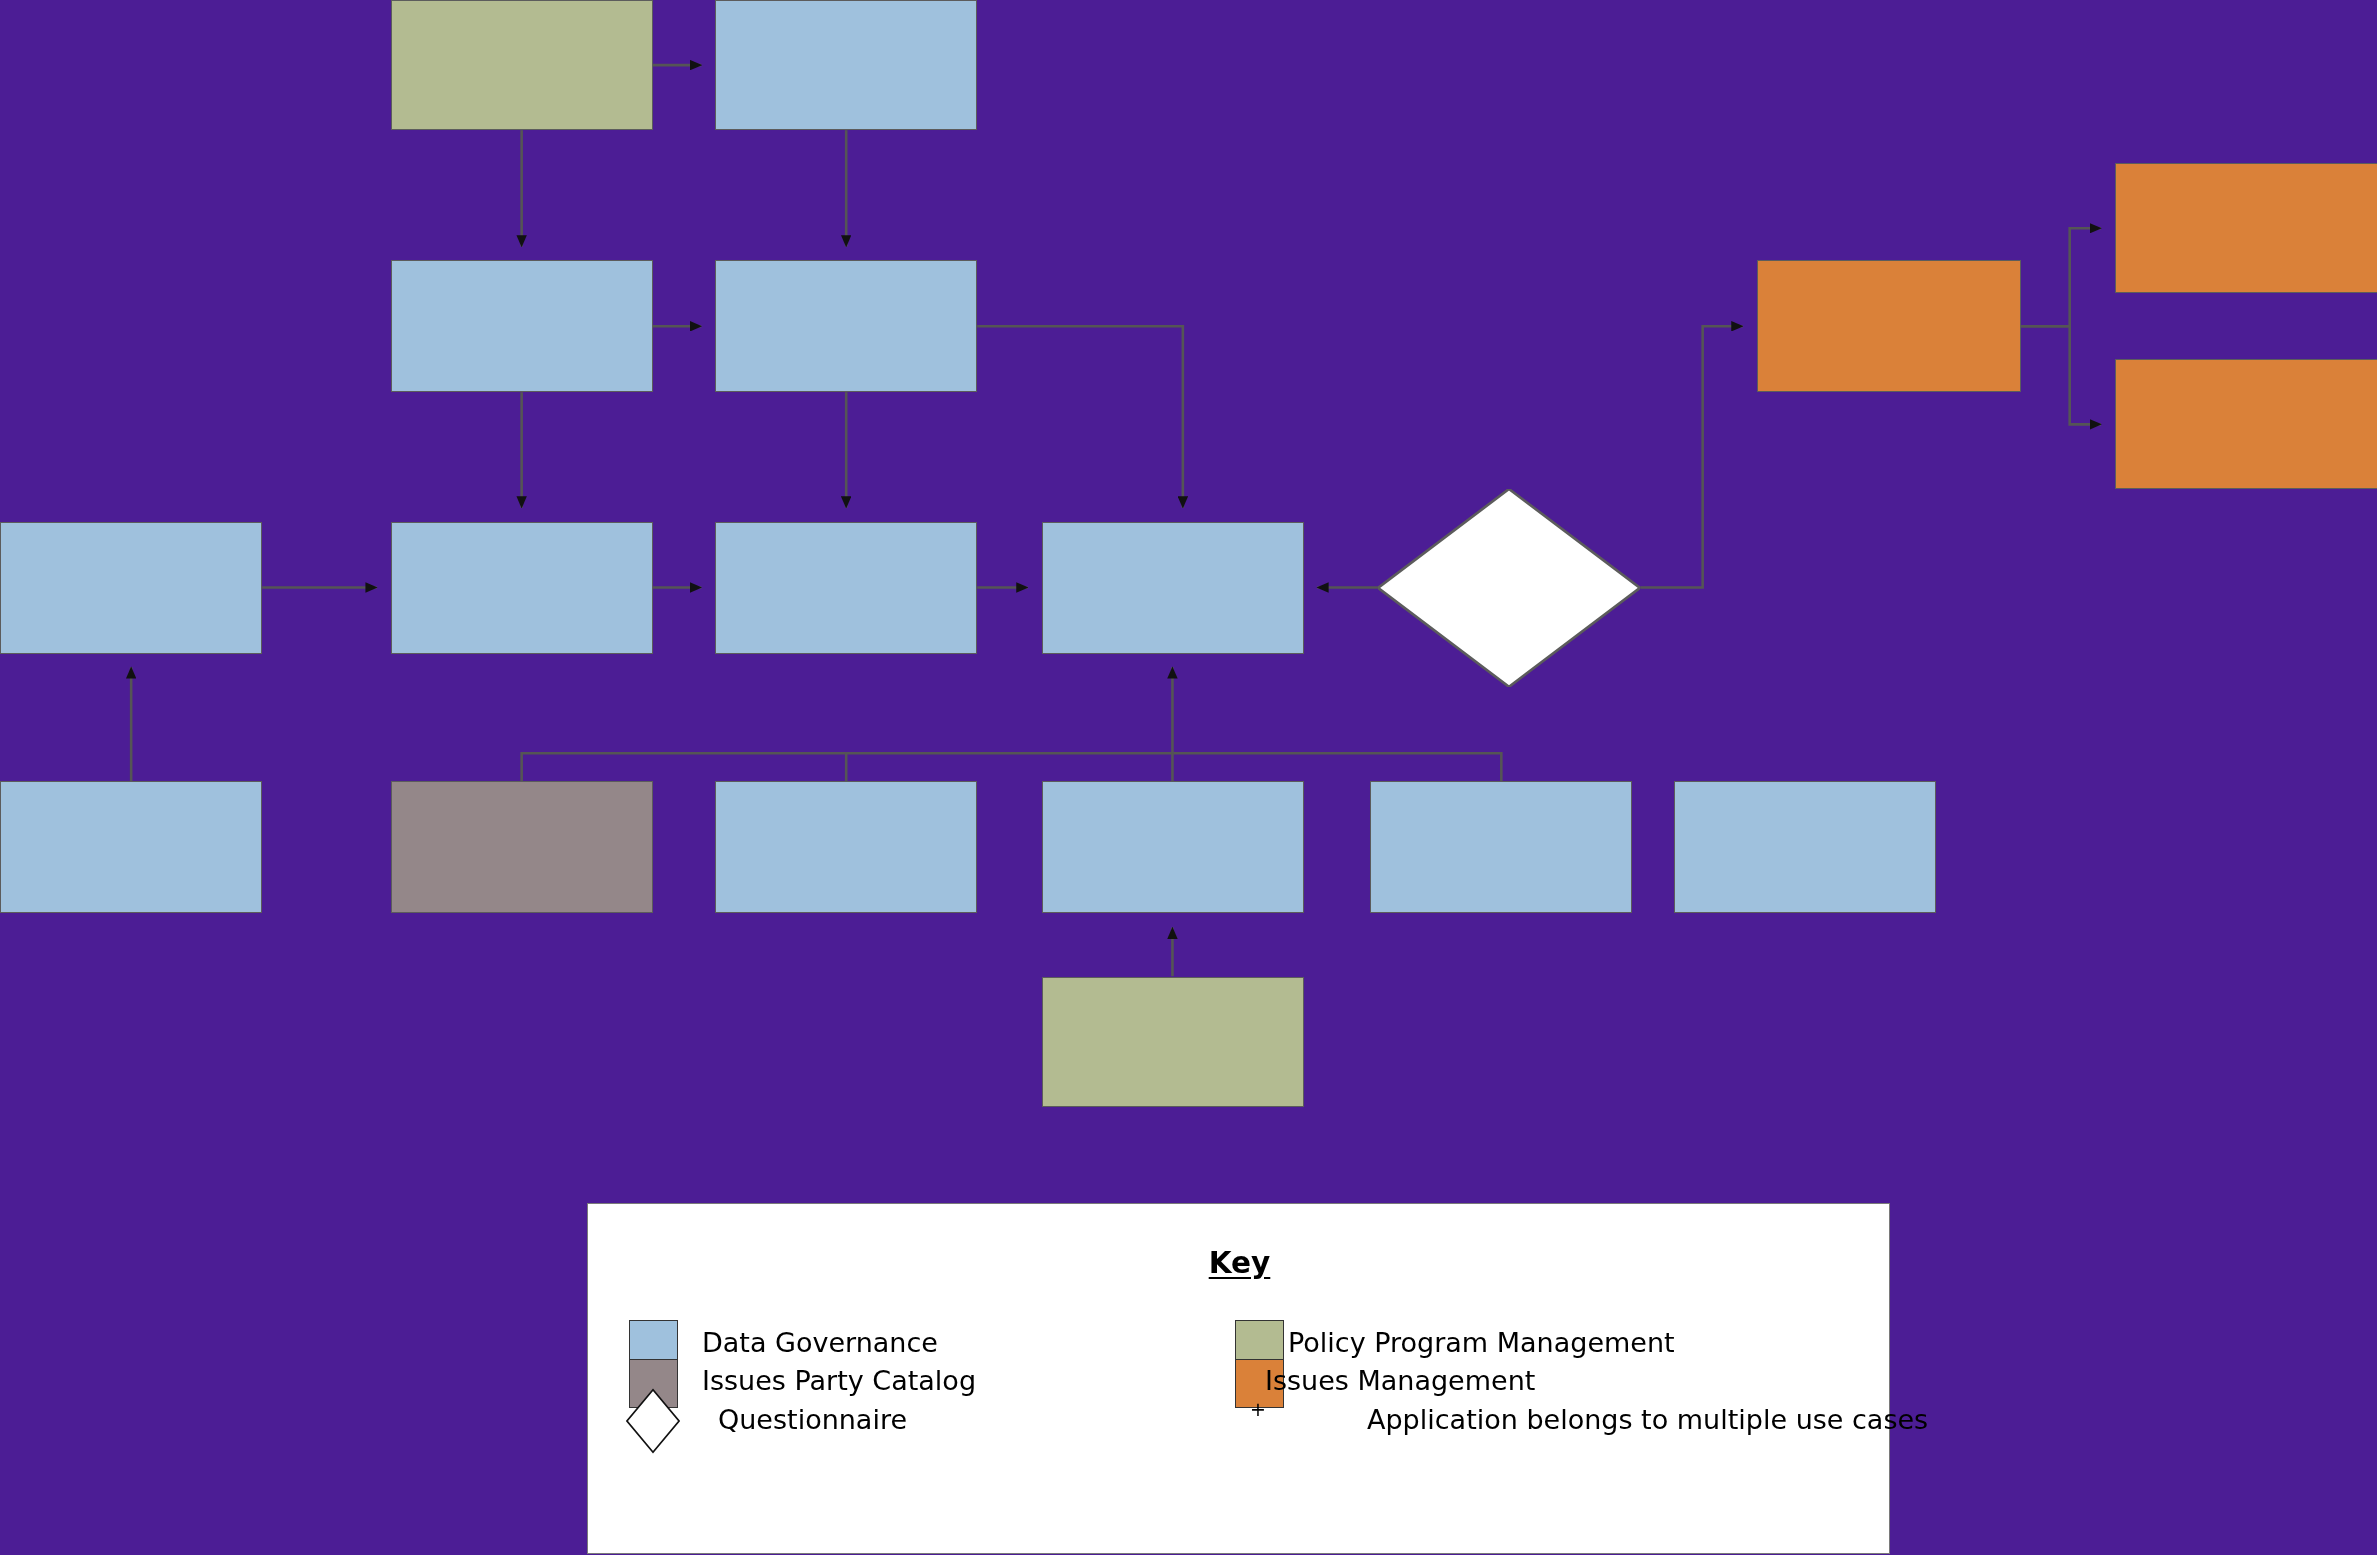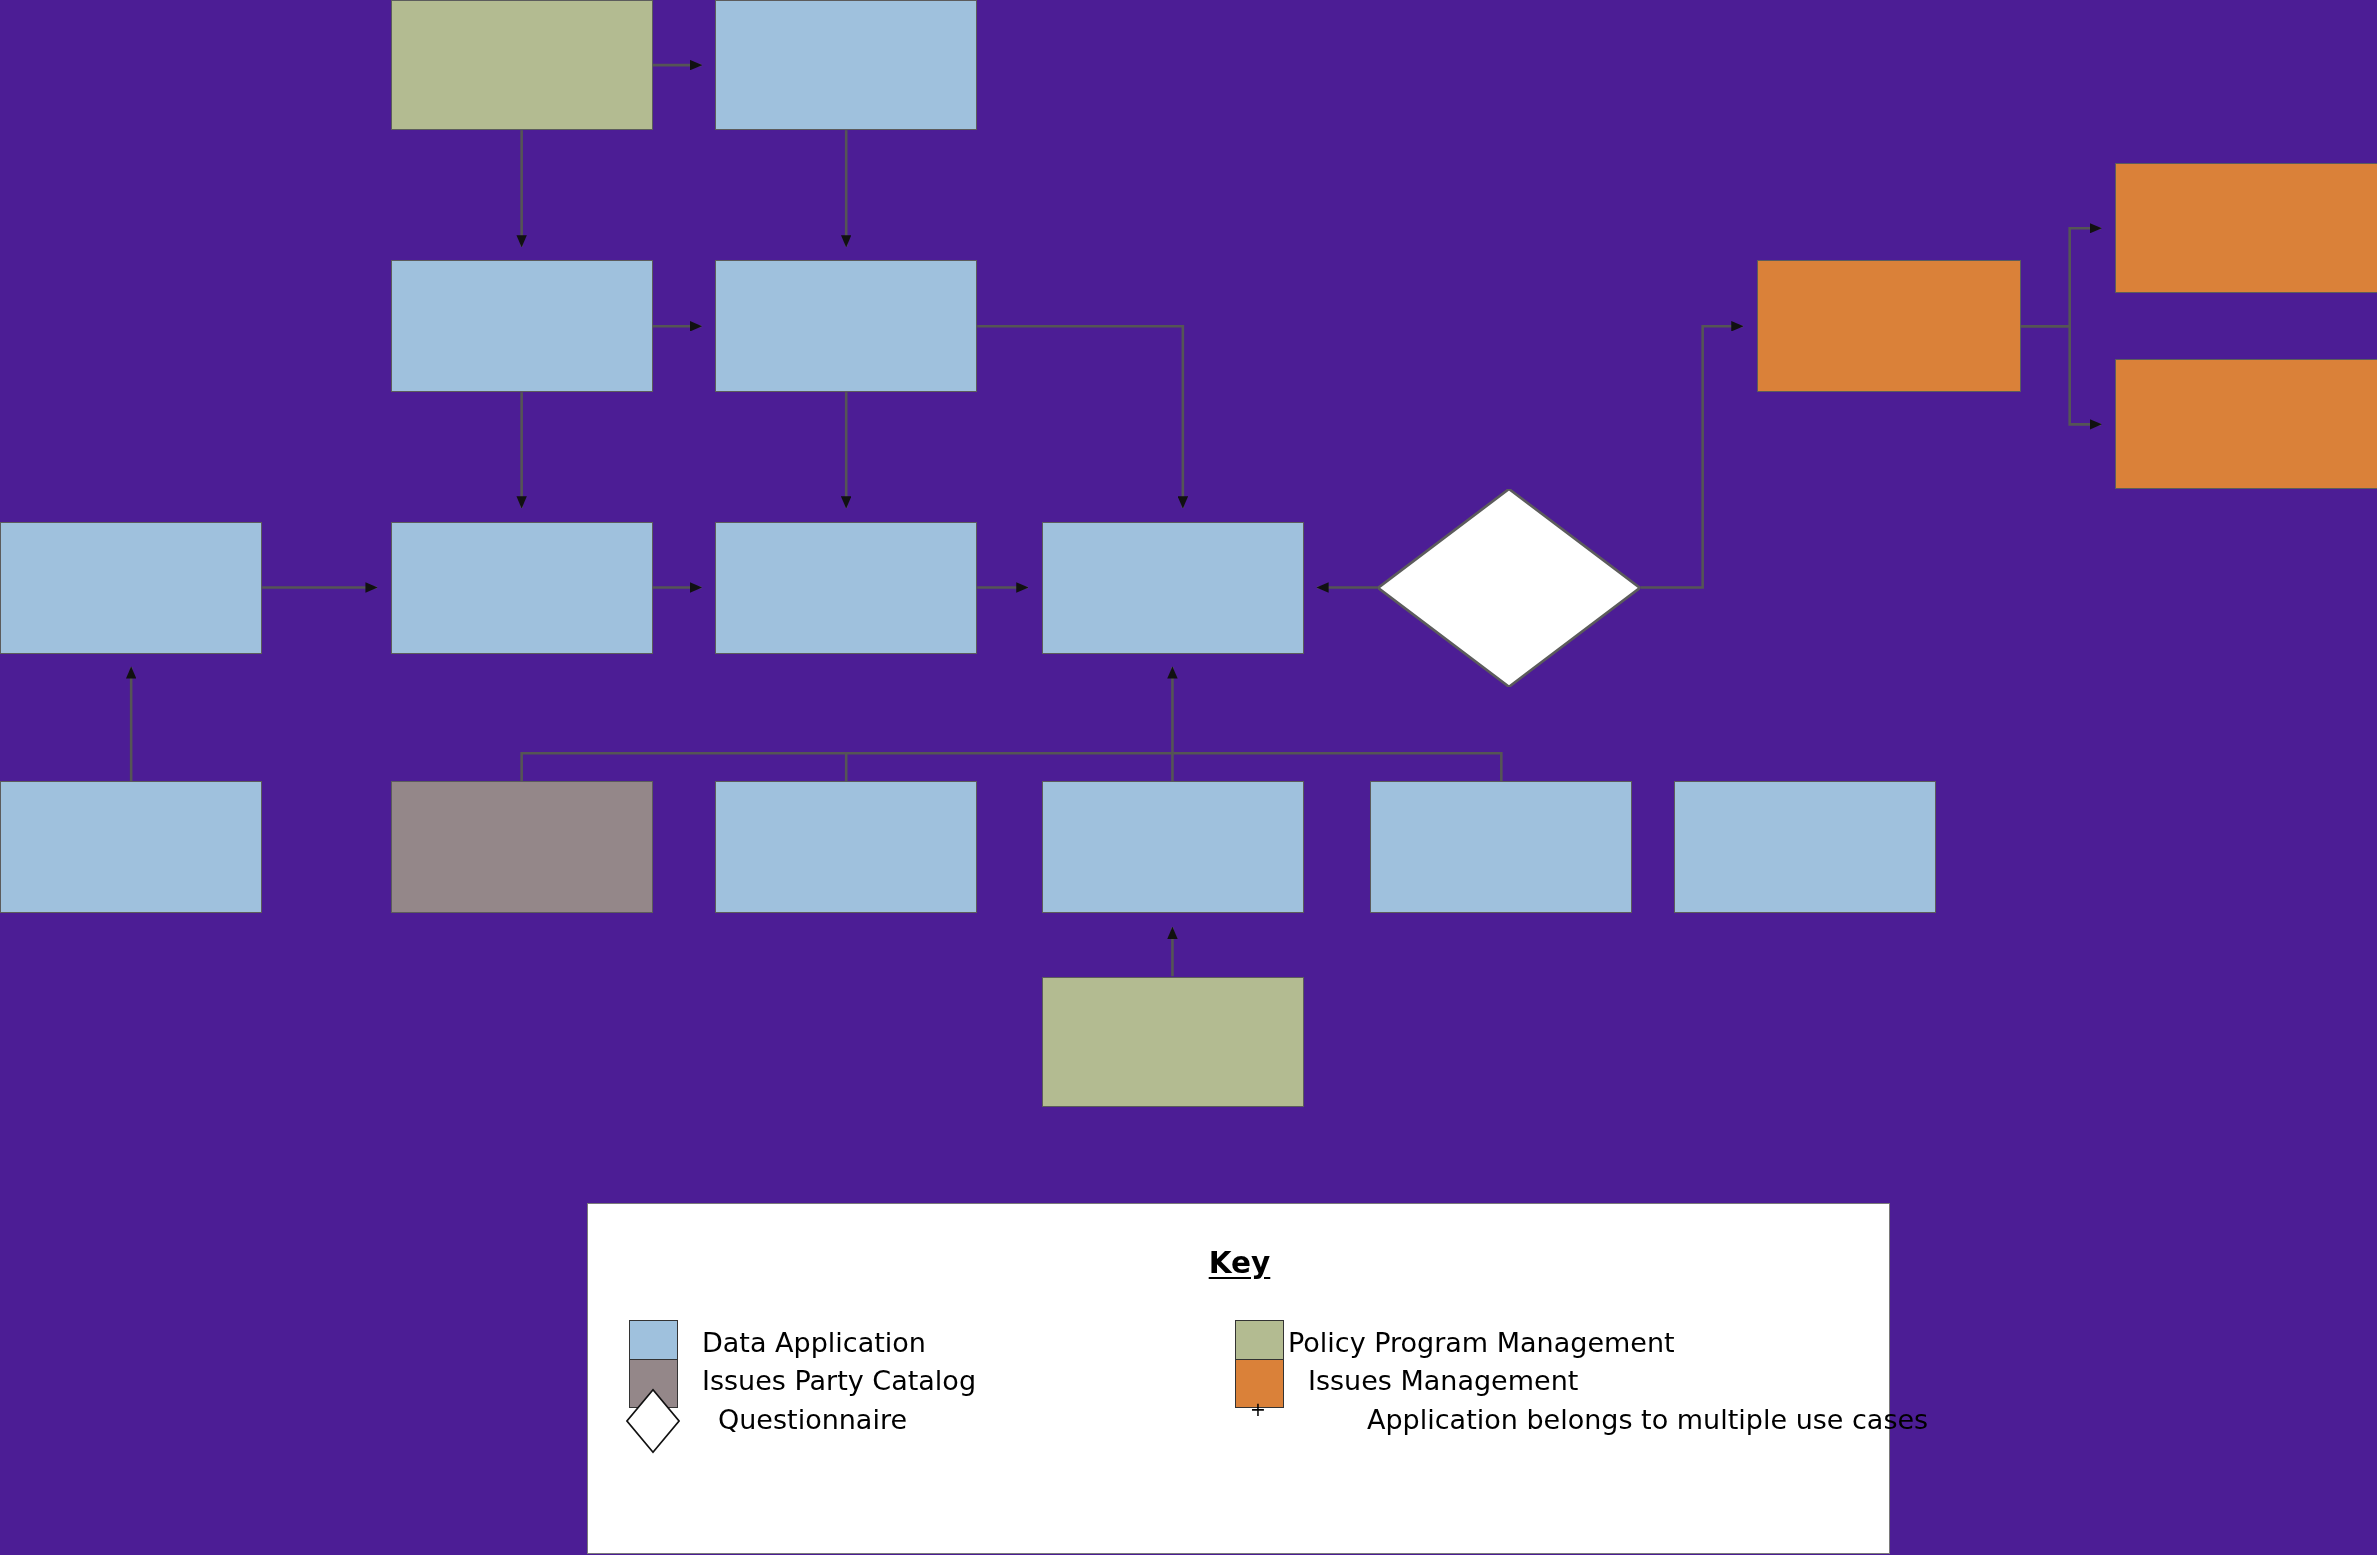--- a/index.html
+++ b/index.html
@@ -141,27 +141,27 @@
       </div>
       <div class="node" style="left: 1042px; top: 977px; width: 262px; height: 130px; background: rgb(179, 187, 145);">
         <span class="lbl"></span>
       </div>
     </div>
 
   <div class="keybox" id="keybox" style="left: 587px; top: 1203px; width: 1303px; height: 351px;">
     <div class="keytitle" id="keytitle" style="left: 0px; top: 42px; width: 1303px; text-align: center;">Key</div>
     <div id="keyitems">
         <div class="kswatch" style="left: 41px; top: 116px; width: 49px; height: 49px; background: rgb(159, 193, 221);"></div>
-        <div class="klabel" style="left: 114px; top: 123px;">Data Application</div>
+        <div class="klabel" style="left: 114px; top: 123px;">Data Governance</div>
         <div class="kswatch" style="left: 647px; top: 116px; width: 49px; height: 49px; background: rgb(179, 187, 145);"></div>
         <div class="klabel" style="left: 700px; top: 123px;">Policy Program Management</div>
         <div class="kswatch" style="left: 41px; top: 155px; width: 49px; height: 49px; background: rgb(148, 135, 137);"></div>
         <div class="klabel" style="left: 114px; top: 161px;">Issues Party Catalog</div>
         <div class="kswatch" style="left: 647px; top: 155px; width: 49px; height: 49px; background: rgb(218, 129, 57);"></div>
-        <div class="klabel" style="left: 720px; top: 161px;">Issues Management</div>
+        <div class="klabel" style="left: 677px; top: 161px;">Issues Management</div>
         <div class="kdia" style="left: 37px; top: 184px; width: 56px; height: 66px;"><svg width="56" height="66" viewBox="0 0 64 76">
         <polygon points="32,2 62,38 32,74 2,38" fill="#ffffff" stroke="#111" stroke-width="2"></polygon>
           </svg></div>
         <div class="klabel" style="left: 114px; top: 200px; margin-left: 16px;">Questionnaire</div>
         <div class="kplus" style="left: 662px; top: 194px;">+</div>
         <div class="klabel" style="left: 779px; top: 200px;">Application belongs to multiple use cases</div>
       </div>
   </div>
 
 </div>

